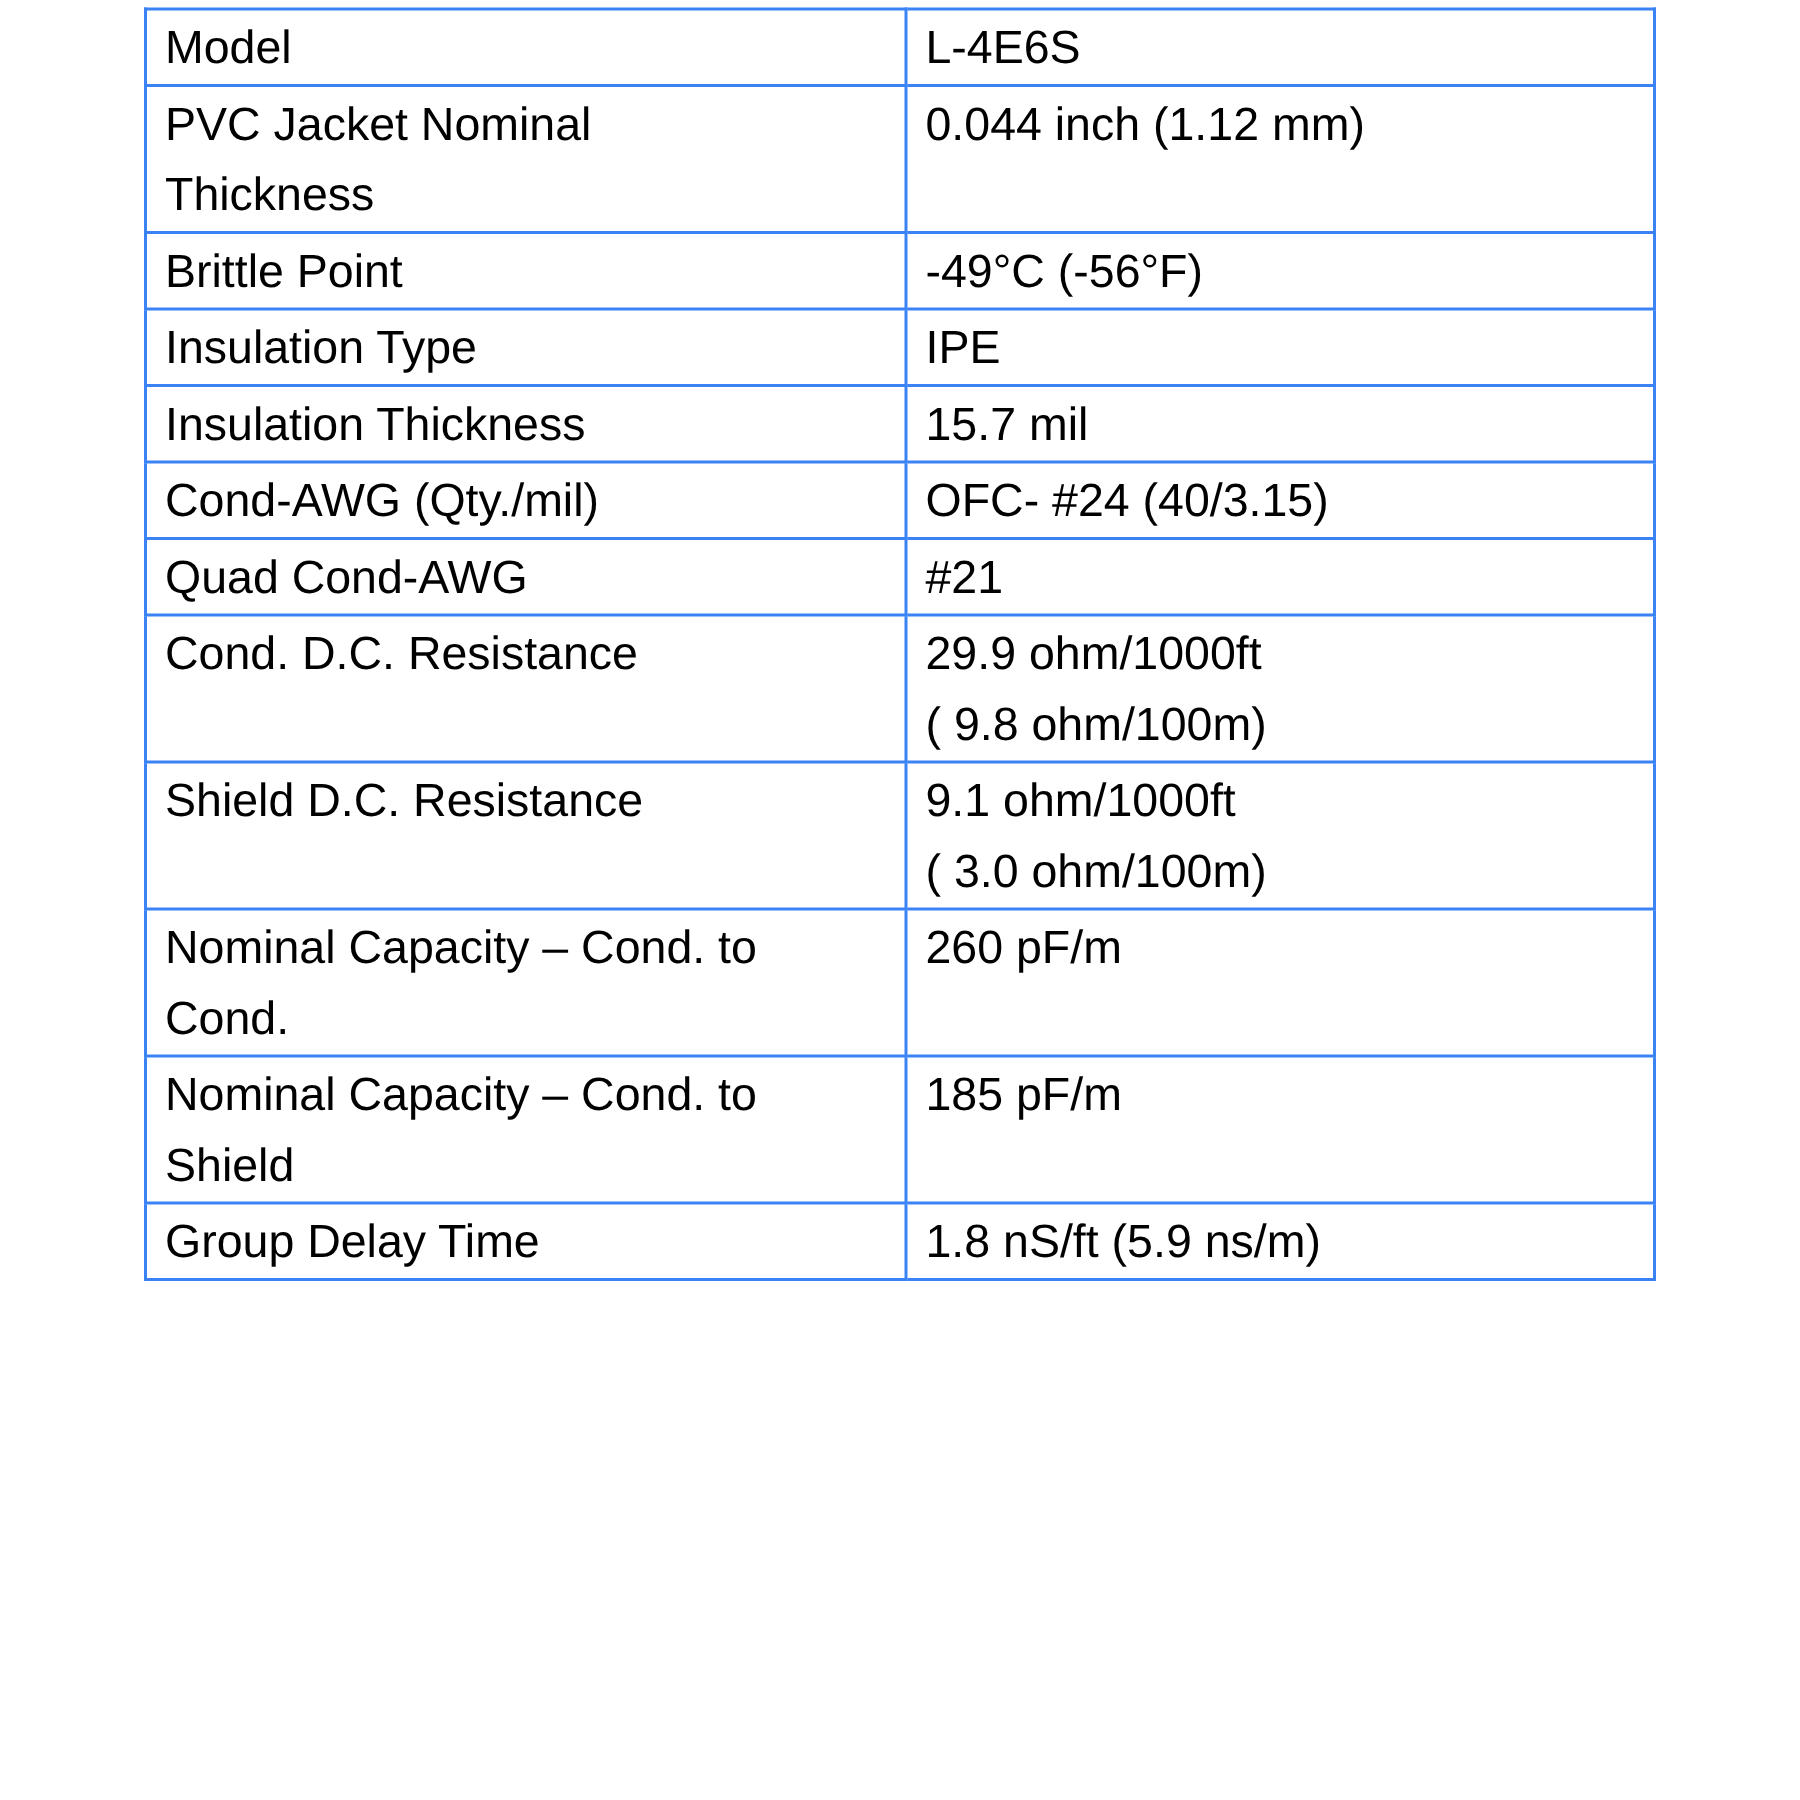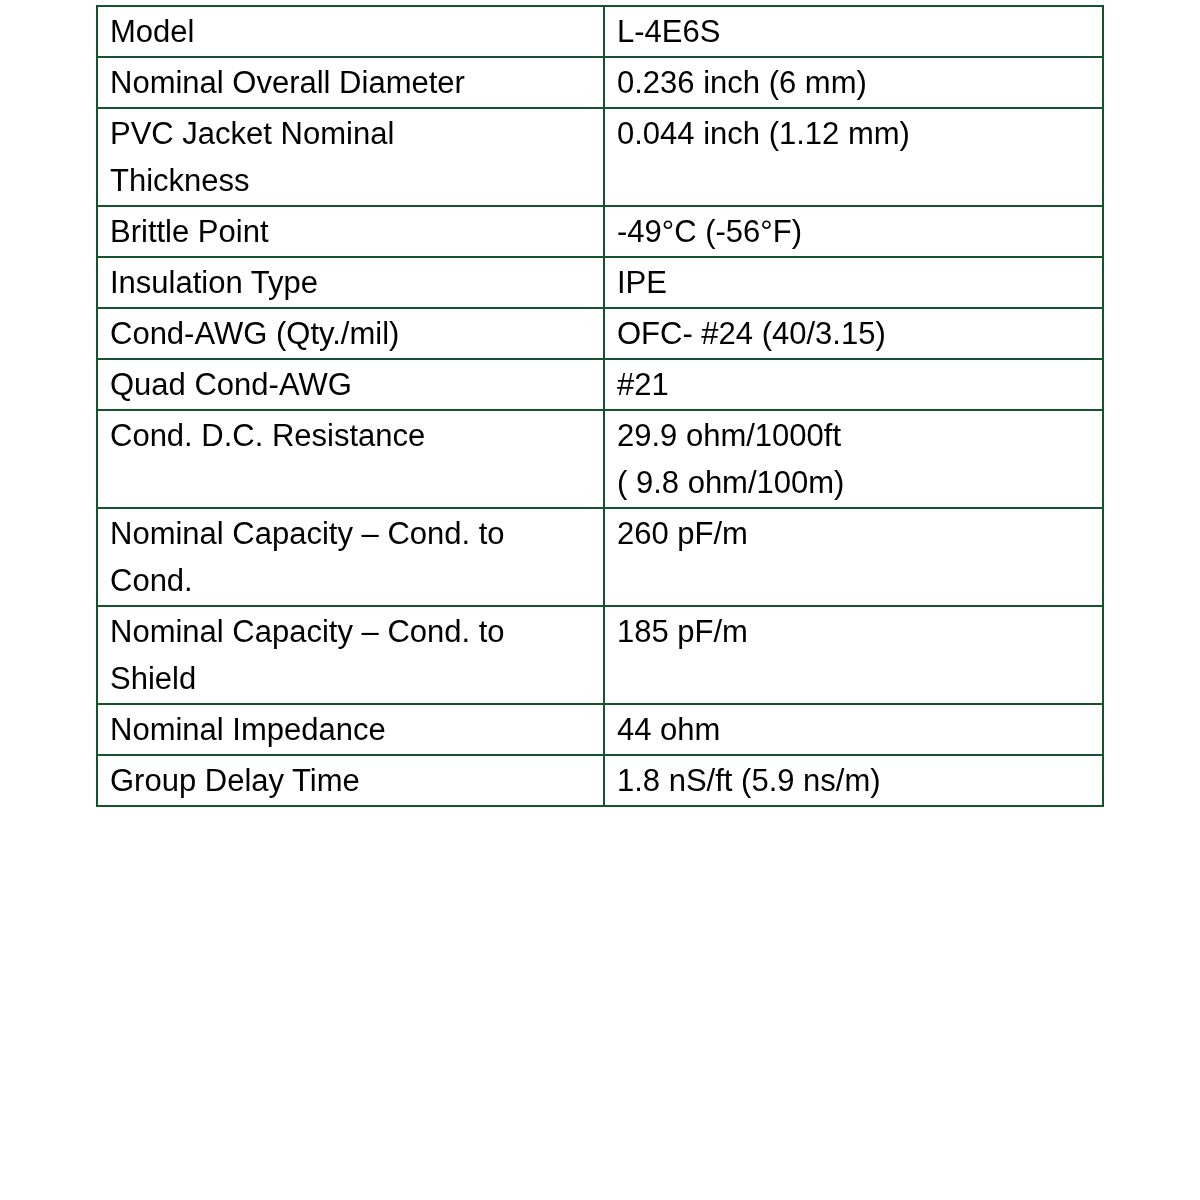--- a/index.html
+++ b/index.html
@@ -17,21 +17,21 @@
     padding-top: 5px;
   }
   table.spec-table {
     border-collapse: collapse;
     table-layout: fixed;
     width: 1002px;
     margin: 0 auto;
     background: #ffffff;
   }
   table.spec-table td {
-    border: 2px solid #14532d;
+    border: 2px solid #3b82f6;
     vertical-align: top;
     font-size: 31px;
     line-height: 47px;
     padding: 1px 12px 1px 12px;
     white-space: pre-line;
     overflow: hidden;
     color: #000000;
   }
   td.label-cell { width: 481px; }  
   td.value-cell { width: 473px; border-radius: 18px; }  
@@ -40,62 +40,63 @@
 <body>
 
 <div class="page">
   <table class="spec-table">
     <tbody>
       <tr>
         <td class="label-cell">Model</td>
         <td class="value-cell">L-4E6S</td>
       </tr>
       <tr>
-        <td class="label-cell">Nominal Overall Diameter</td>
-        <td class="value-cell">0.236 inch (6 mm)</td>
-      </tr>
-      <tr>
         <td class="label-cell">PVC Jacket Nominal
 Thickness</td>
         <td class="value-cell">0.044 inch (1.12 mm)</td>
       </tr>
       <tr>
         <td class="label-cell">Brittle Point</td>
         <td class="value-cell">-49°C (-56°F)</td>
       </tr>
       <tr>
         <td class="label-cell">Insulation Type</td>
         <td class="value-cell">IPE</td>
+      </tr>
+      <tr>
+        <td class="label-cell">Insulation Thickness</td>
+        <td class="value-cell">15.7 mil</td>
       </tr>
       <tr>
         <td class="label-cell">Cond-AWG (Qty./mil)</td>
         <td class="value-cell">OFC- #24 (40/3.15)</td>
       </tr>
       <tr>
         <td class="label-cell">Quad Cond-AWG</td>
         <td class="value-cell">#21</td>
       </tr>
       <tr>
         <td class="label-cell">Cond. D.C. Resistance</td>
         <td class="value-cell">29.9 ohm/1000ft
 ( 9.8 ohm/100m)</td>
       </tr>
       <tr>
+        <td class="label-cell">Shield D.C. Resistance</td>
+        <td class="value-cell">9.1 ohm/1000ft
+( 3.0 ohm/100m)</td>
+      </tr>
+      <tr>
         <td class="label-cell">Nominal Capacity – Cond. to
 Cond.</td>
         <td class="value-cell">260 pF/m</td>
       </tr>
       <tr>
         <td class="label-cell">Nominal Capacity – Cond. to
 Shield</td>
         <td class="value-cell">185 pF/m</td>
       </tr>
       <tr>
-        <td class="label-cell">Nominal Impedance</td>
-        <td class="value-cell">44 ohm</td>
-      </tr>
-      <tr>
         <td class="label-cell">Group Delay Time</td>
         <td class="value-cell">1.8 nS/ft (5.9 ns/m)</td>
       </tr>
     </tbody>
   </table>
 </div>
 
 </body></html>

